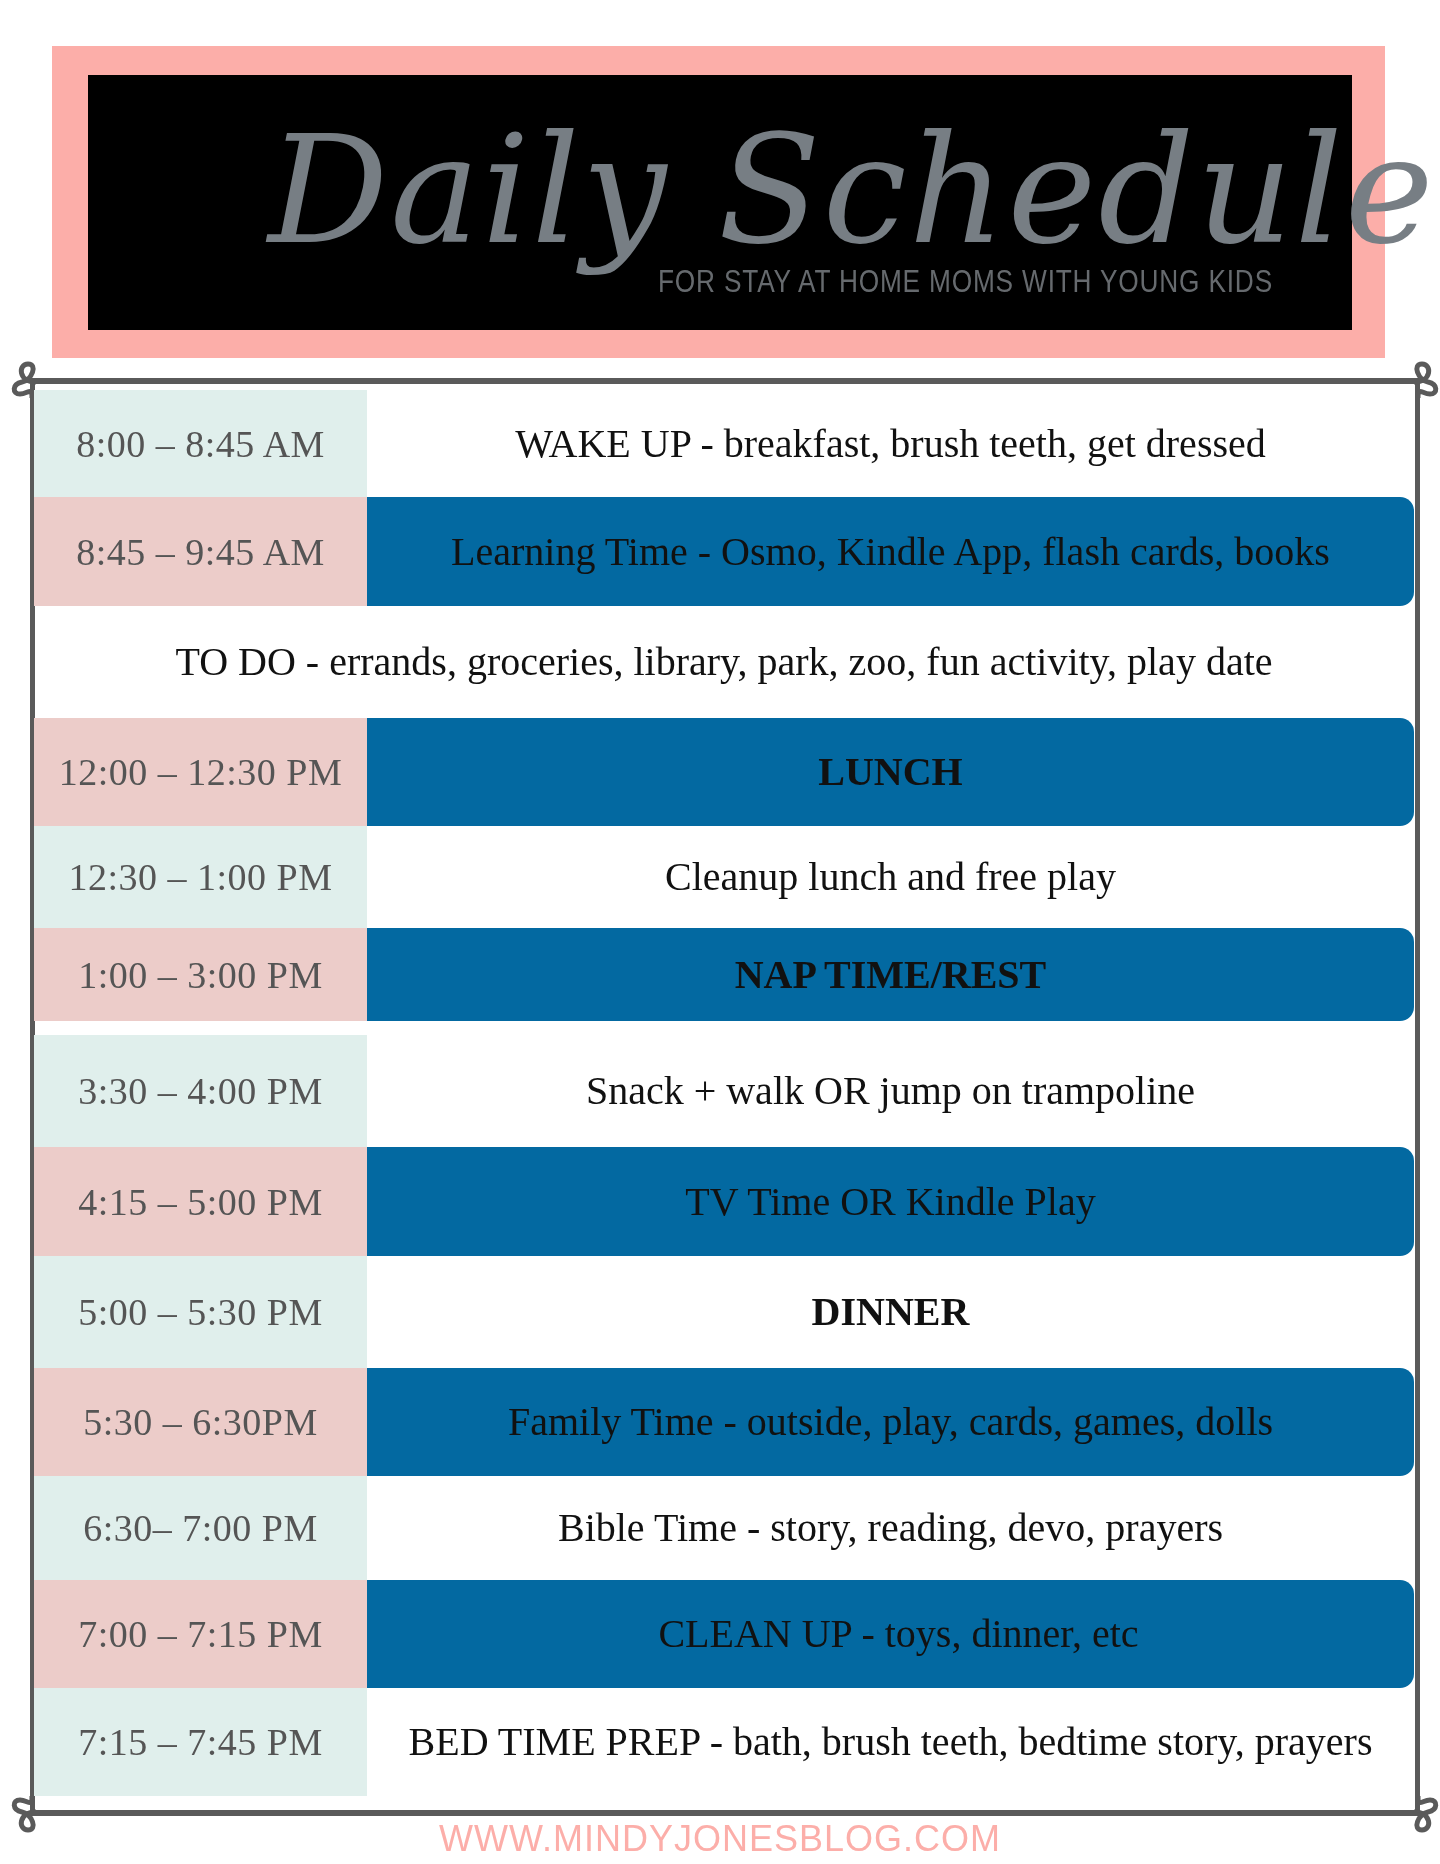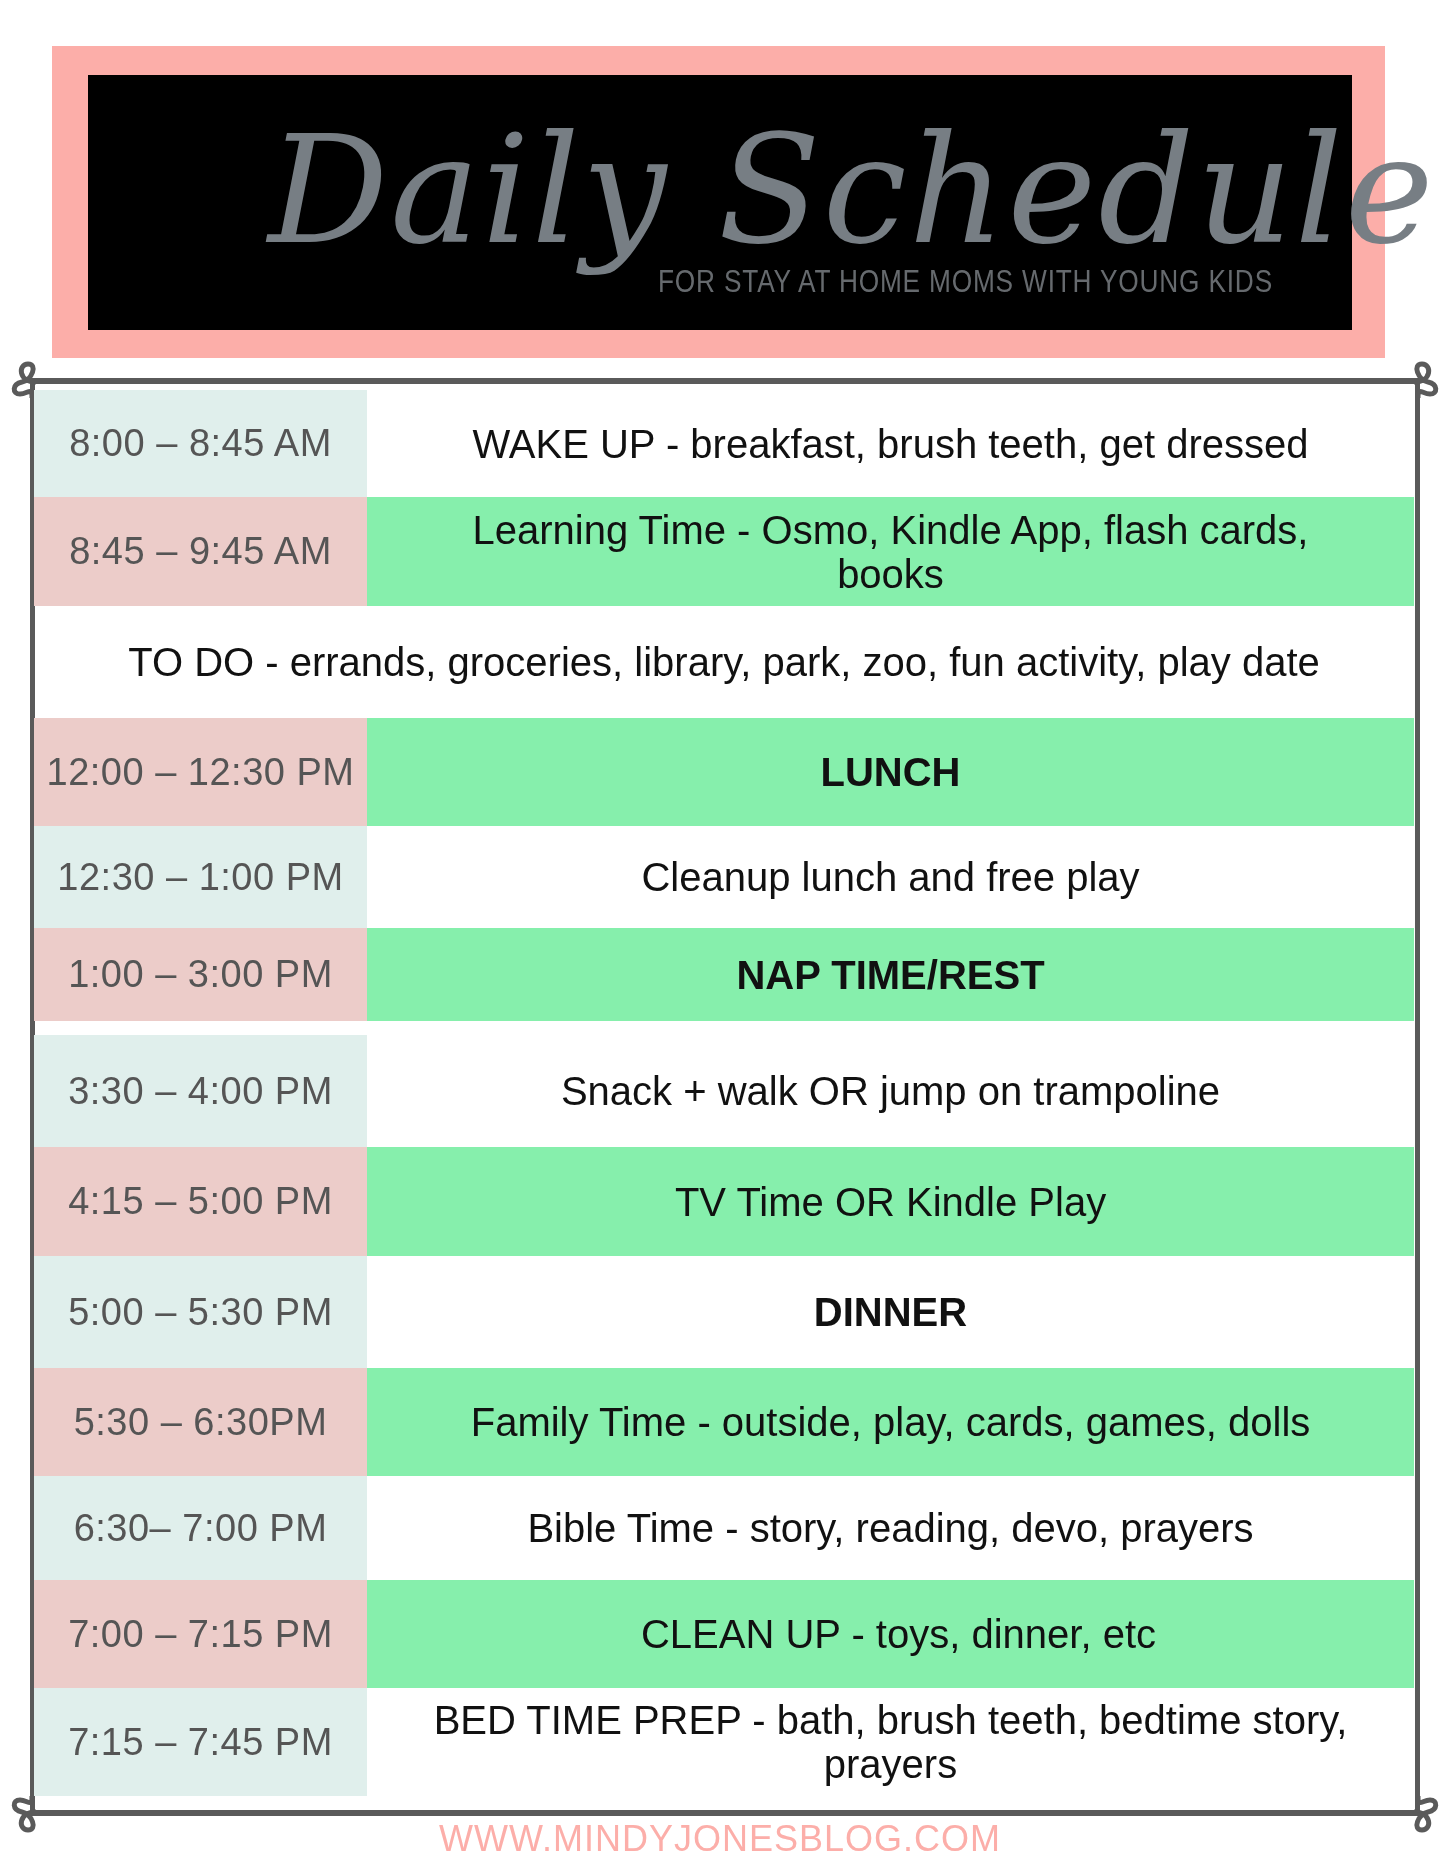--- a/index.html
+++ b/index.html
@@ -29,31 +29,31 @@
     transform: scaleX(0.82); transform-origin: left center; white-space: nowrap;
   }
   .frame {
     position: absolute; left: 30px; top: 378px; width: 1390px; height: 1438px;
     border-top: 6px solid #5a5a5a; border-bottom: 6px solid #5a5a5a;
     border-left: 5px solid #5a5a5a; border-right: 5px solid #5a5a5a;
     box-sizing: border-box;
   }
   .curl { position: absolute; width: 40px; height: 40px; }
   .rows { position: absolute; left: 34px; top: 390px; width: 1380px; }
-  .row { position: absolute; left: 0; width: 1380px; display: flex; }
+  .row { position: absolute; left: 0; width: 1380px; display: flex; font-family: Liberation Serif, serif; }
   .row .time {
     width: 333px; display: flex; align-items: center; justify-content: center;
     font-size: 38px; color: #555555; letter-spacing: 0.5px;
   }
   .row .activity {
     flex: 1; display: flex; align-items: center; justify-content: center;
     text-align: center; font-size: 40px; color: #111111; line-height: 44px;
     padding: 0 24px;
   }
-  .row.pink { background: #86efac; }
+  .row.pink { background: #0369a1; border-radius: 14px; }
   .row.pink .time { background: #ecccc9; }
   .row.white .time { background: #e0efec; }
   .row .activity.bold { font-weight: bold; }
   .footer {
     position: absolute; left: 0; width: 1440px; top: 1818px; text-align: center;
     font-size: 36px; color: #fcaea9; letter-spacing: 1px;
   }
 </style>
 </head>
 <body>

